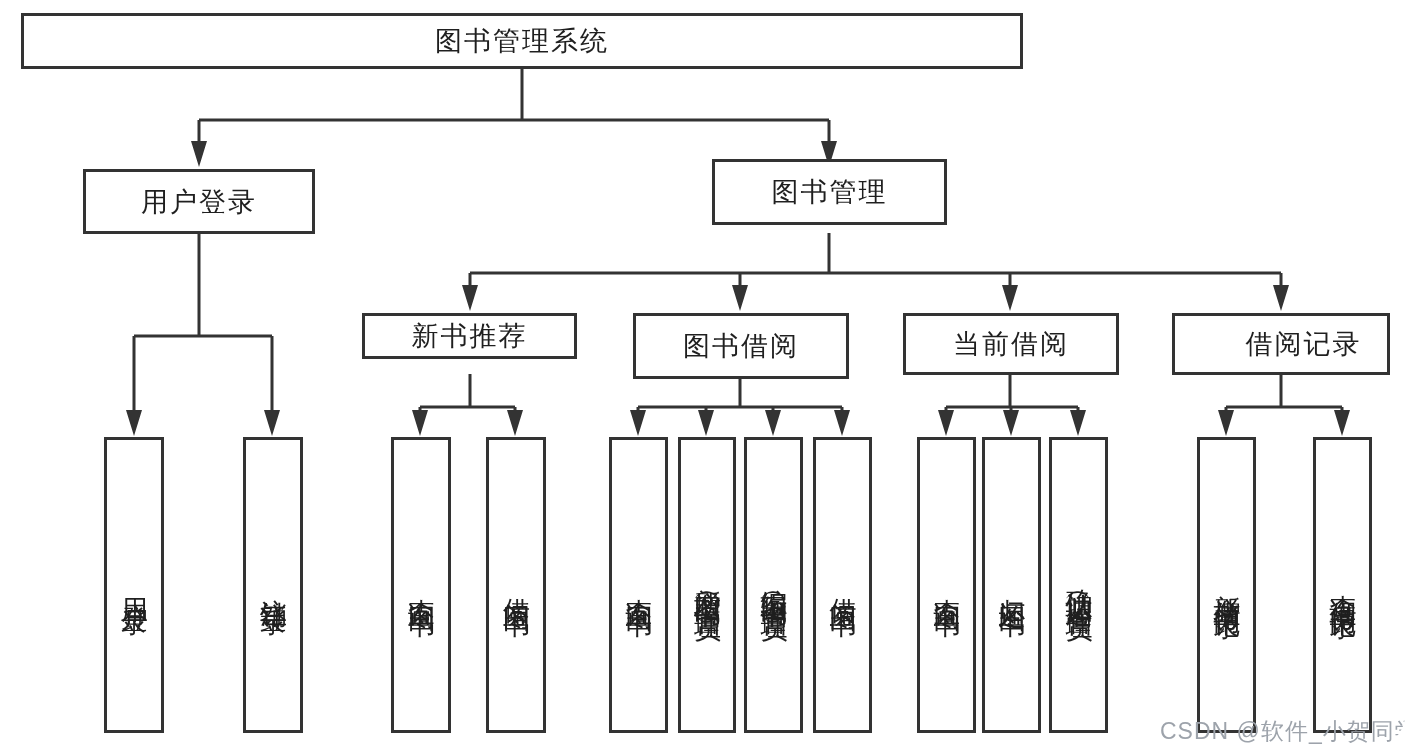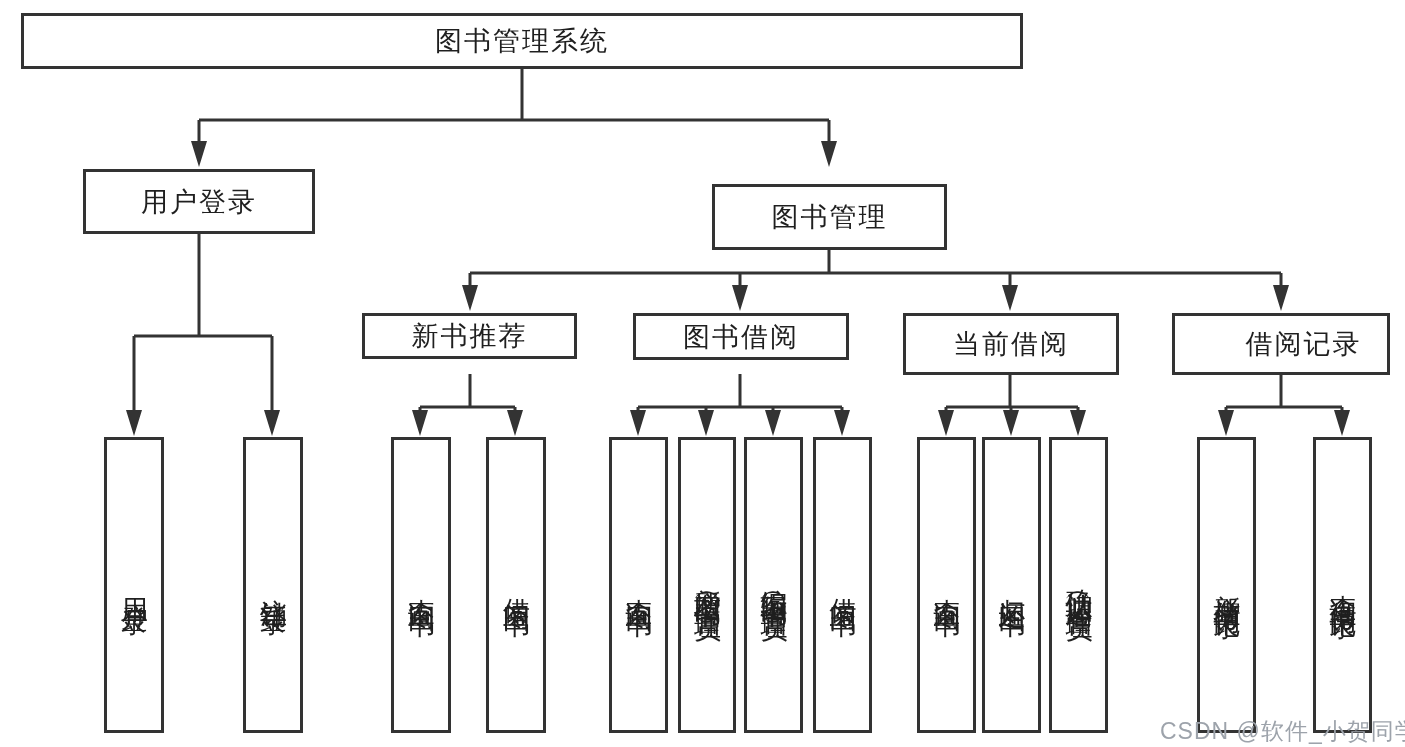--- a/index.html
+++ b/index.html
@@ -3,20 +3,21 @@
 <meta charset="utf-8">
 <style>
   html, body { margin: 0; padding: 0; background: #ffffff; }
   #stage {
     position: relative;
     width: 1405px;
     height: 747px;
     background: #ffffff;
     font-family: "Liberation Sans", "DejaVu Sans", sans-serif;
     overflow: hidden;
+    border-radius: 32px;
   }
   #wires {
     position: absolute;
     left: 0; top: 0;
     z-index: 1;
   }
   .node {
     position: absolute;
     box-sizing: border-box;
     border: 3px solid #333333;
@@ -108,24 +109,24 @@
       M938,410 L954,410 L946,436 Z
       M1003,410 L1019,410 L1011,436 Z
       M1070,410 L1086,410 L1078,436 Z
       M1218,410 L1234,410 L1226,436 Z
       M1334,410 L1350,410 L1342,436 Z"></path>
   </svg>
 
   <div class="node h" style="left:21px; top:13px; width:1002px; height:56px;">图书管理系统</div>
 
   <div class="node h" style="left:83px; top:169px; width:232px; height:65px;">用户登录</div>
-  <div class="node h" style="left:712px; top:184px; width:235px; height:66px;">图书管理</div>
+  <div class="node h" style="left:712px; top:159px; width:235px; height:66px;">图书管理</div>
 
   <div class="node h" style="left:362px; top:313px; width:215px; height:46px;">新书推荐</div>
-  <div class="node h" style="left:633px; top:313px; width:216px; height:47px;">图书借阅</div>
+  <div class="node h" style="left:633px; top:313px; width:216px; height:66px;">图书借阅</div>
   <div class="node h" style="left:903px; top:313px; width:216px; height:62px;">当前借阅</div>
   <div class="node h" style="left:1172px; top:313px; width:218px; height:62px;padding-left:45px;">借阅记录</div>
 
   <div class="node v" style="left:104px; top:437px; width:60px; height:296px;">
     <span class="vtext">用户登录</span>
     </div>
   <div class="node v" style="left:243px; top:437px; width:60px; height:296px;">
     <span class="vtext">注销登录</span>
     </div>
 

